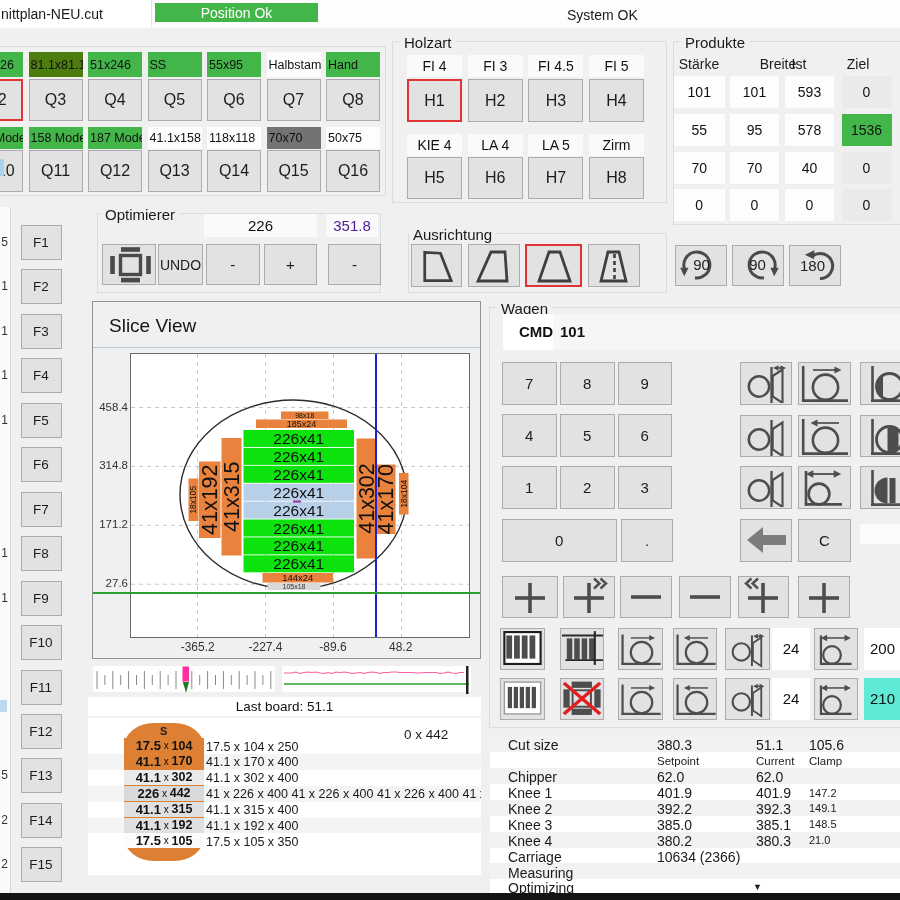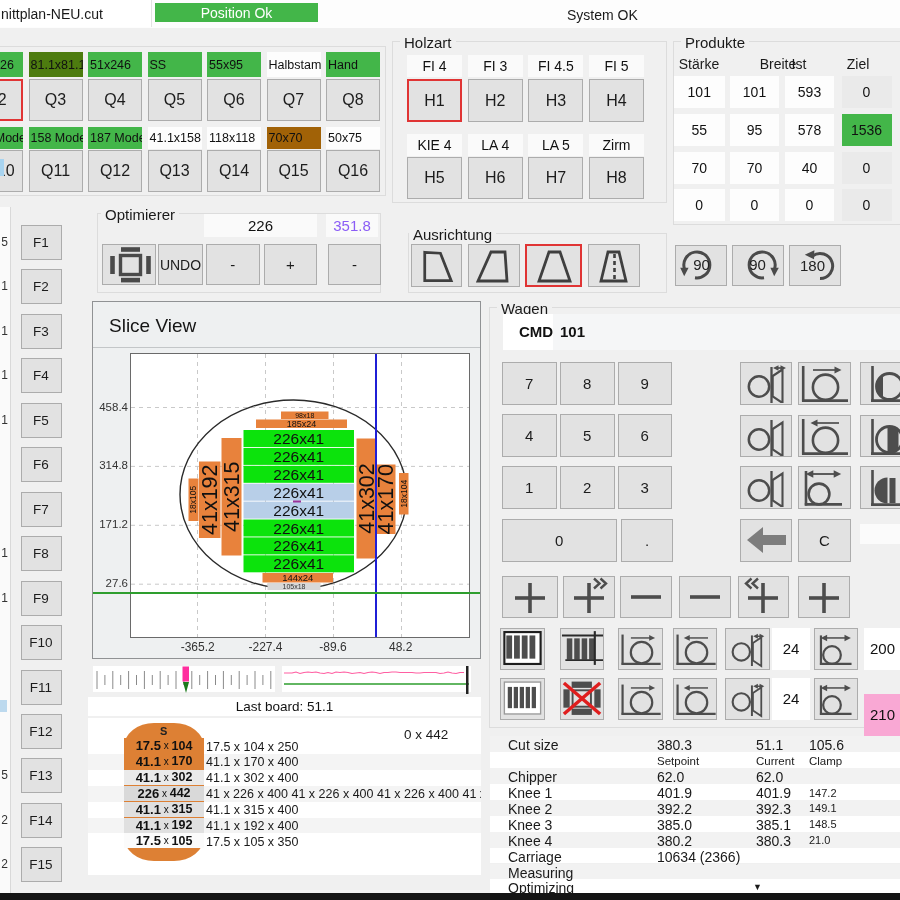--- a/index.html
+++ b/index.html
@@ -38,21 +38,21 @@
 <div class="lbl" style="left:147.5px;top:52px;width:54px;height:25px;background:#43b649;font-size:12.5px;justify-content:flex-start;padding-left:2px;">SS</div>
 <div class="btn" style="left:147.5px;top:79px;width:54px;height:42px;font-size:16px;text-align:right;">Q5</div>
 <div class="lbl" style="left:147.5px;top:127px;width:54px;height:22px;background:#fdfdfd;font-size:12.5px;justify-content:flex-start;padding-left:2px;">41.1x158</div>
 <div class="btn" style="left:147.5px;top:150px;width:54px;height:42px;font-size:16px;">Q13</div>
 <div class="lbl" style="left:207px;top:52px;width:54px;height:25px;background:#43b649;font-size:12.5px;justify-content:flex-start;padding-left:2px;">55x95</div>
 <div class="btn" style="left:207px;top:79px;width:54px;height:42px;font-size:16px;">Q6</div>
 <div class="lbl" style="left:207px;top:127px;width:54px;height:22px;background:#fdfdfd;font-size:12.5px;justify-content:flex-start;padding-left:2px;">118x118</div>
 <div class="btn" style="left:207px;top:150px;width:54px;height:42px;font-size:16px;">Q14</div>
 <div class="lbl" style="left:266.5px;top:52px;width:54px;height:25px;background:#fdfdfd;font-size:12.5px;justify-content:flex-start;padding-left:2px;">Halbstam</div>
 <div class="btn" style="left:266.5px;top:79px;width:54px;height:42px;font-size:16px;">Q7</div>
-<div class="lbl" style="left:266.5px;top:127px;width:54px;height:22px;background:#a16207;font-size:12.5px;justify-content:flex-start;padding-left:2px;">70x70</div>
+<div class="lbl" style="left:266.5px;top:127px;width:54px;height:22px;background:#737373;font-size:12.5px;justify-content:flex-start;padding-left:2px;">70x70</div>
 <div class="btn" style="left:266.5px;top:150px;width:54px;height:42px;font-size:16px;">Q15</div>
 <div class="lbl" style="left:326px;top:52px;width:54px;height:25px;background:#43b649;font-size:12.5px;justify-content:flex-start;padding-left:2px;">Hand</div>
 <div class="btn" style="left:326px;top:79px;width:54px;height:42px;font-size:16px;">Q8</div>
 <div class="lbl" style="left:326px;top:127px;width:54px;height:22px;background:#fdfdfd;font-size:12.5px;justify-content:flex-start;padding-left:2px;">50x75</div>
 <div class="btn" style="left:326px;top:150px;width:54px;height:42px;font-size:16px;">Q16</div>
 <div class="abs" style="left:0;top:207px;width:10.5px;height:686px;background:#fafafa;border-right:1px solid #d9d9d9;"></div>
 <div class="btn" style="left:20.5px;top:225.0px;width:41px;height:35px;font-size:13.5px;">F1</div>
 <div class="txt" style="left:0px;top:235.0px;font-size:12px;width:8px;text-align:right;color:#333;">5</div>
 <div class="btn" style="left:20.5px;top:269.45px;width:41px;height:35px;font-size:13.5px;">F2</div>
 <div class="txt" style="left:0px;top:279.45px;font-size:12px;width:8px;text-align:right;color:#333;">1</div>
@@ -75,21 +75,21 @@
 <div class="txt" style="left:0px;top:768.4000000000001px;font-size:12px;width:8px;text-align:right;color:#333;">5</div>
 <div class="btn" style="left:20.5px;top:802.85px;width:41px;height:35px;font-size:13.5px;">F14</div>
 <div class="txt" style="left:0px;top:812.85px;font-size:12px;width:8px;text-align:right;color:#333;">2</div>
 <div class="btn" style="left:20.5px;top:847.3000000000001px;width:41px;height:35px;font-size:13.5px;">F15</div>
 <div class="txt" style="left:0px;top:857.3000000000001px;font-size:12px;width:8px;text-align:right;color:#333;">2</div>
 <div class="abs" style="left:0;top:700px;width:7px;height:12px;background:#bcd9ee;"></div>
 <div class="abs" style="left:0;top:159px;width:4px;height:17px;background:#a8d4f0;"></div>
 <div class="grp" style="left:97px;top:213px;width:284px;height:80px;"></div>
 <div class="gl" style="left:101px;top:206px;">Optimierer</div>
 <div class="abs" style="left:204px;top:214px;width:113px;height:23px;background:#fafafa;display:flex;align-items:center;justify-content:center;font-size:15px;color:#111;">226</div>
-<div class="abs" style="left:326px;top:214px;width:52px;height:23px;background:#fafafa;display:flex;align-items:center;justify-content:center;font-size:15px;color:#8b5cf6;">351.8</div>
+<div class="abs" style="left:326px;top:214px;width:52px;height:23px;background:#fafafa;display:flex;align-items:center;justify-content:center;font-size:15px;color:#4c1d95;">351.8</div>
 <div class="btn" style="left:102px;top:244px;width:53.6px;height:41px;font-size:17px;">
     <svg width="50" height="41" viewBox="0 0 50 41">
       <rect x="16.5" y="11.5" width="20" height="19" fill="none" stroke="#4a4a4a" stroke-width="3.4"></rect>
       <rect x="17" y="3.2" width="19" height="4.6" fill="#4a4a4a"></rect>
       <rect x="17" y="33.8" width="19" height="4.6" fill="#4a4a4a"></rect>
       <rect x="6.2" y="12" width="4.6" height="18" fill="#4a4a4a"></rect>
       <rect x="42.2" y="12" width="4.6" height="18" fill="#4a4a4a"></rect>
     </svg>
   </div>
 <div class="btn" style="left:158px;top:244px;width:45px;height:41px;font-size:14px;">UNDO</div>
@@ -499,21 +499,21 @@
   </div>
 <div class="btn" style="left:798px;top:575.5px;width:52px;height:42.5px;font-size:17px;">
     <svg width="46" height="42" viewBox="0 0 46 42">
       <line x1="8" y1="22" x2="38" y2="22" stroke="#4d4d4d" stroke-width="3.6"></line>
       <line x1="23" y1="7" x2="23" y2="37" stroke="#4d4d4d" stroke-width="3.6"></line>
     </svg>
   </div>
 <div class="abs" style="left:772px;top:627.5px;width:38px;height:42.5px;background:#fff;display:flex;align-items:center;justify-content:center;font-size:15px;color:#111;">24</div>
 <div class="abs" style="left:864px;top:627.5px;width:36px;height:42.5px;background:#fff;display:flex;align-items:center;justify-content:flex-start;padding-left:6px;font-size:15px;color:#111;">200</div>
 <div class="abs" style="left:772px;top:677.5px;width:38px;height:42.5px;background:#fff;display:flex;align-items:center;justify-content:center;font-size:15px;color:#111;">24</div>
-<div class="abs" style="left:864px;top:677.5px;width:36px;height:42.5px;background:#f9a8d4;display:flex;align-items:center;justify-content:flex-start;padding-left:6px;font-size:15px;color:#111;margin-top:16px;">210</div>
+<div class="abs" style="left:864px;top:677.5px;width:36px;height:42.5px;background:#5eead4;display:flex;align-items:center;justify-content:flex-start;padding-left:6px;font-size:15px;color:#111;">210</div>
 <div class="btn" style="left:500px;top:627.5px;width:44.5px;height:42.5px;font-size:17px;">
     <svg width="44" height="41" viewBox="0 0 44 41">
       <rect x="3.5" y="3.5" width="37.5" height="33" fill="#fff" stroke="#1e1e1e" stroke-width="2.2"></rect>
       <rect x="5.5" y="7" width="6" height="24" fill="#4d4d4d"></rect>
       <rect x="13.5" y="7" width="6" height="24" fill="#4d4d4d"></rect>
       <rect x="21.5" y="7" width="6" height="24" fill="#4d4d4d"></rect>
       <rect x="29.5" y="7" width="6" height="24" fill="#4d4d4d"></rect>
     </svg>
   </div>
 <div class="btn" style="left:500px;top:677.5px;width:44.5px;height:42px;font-size:17px;">

